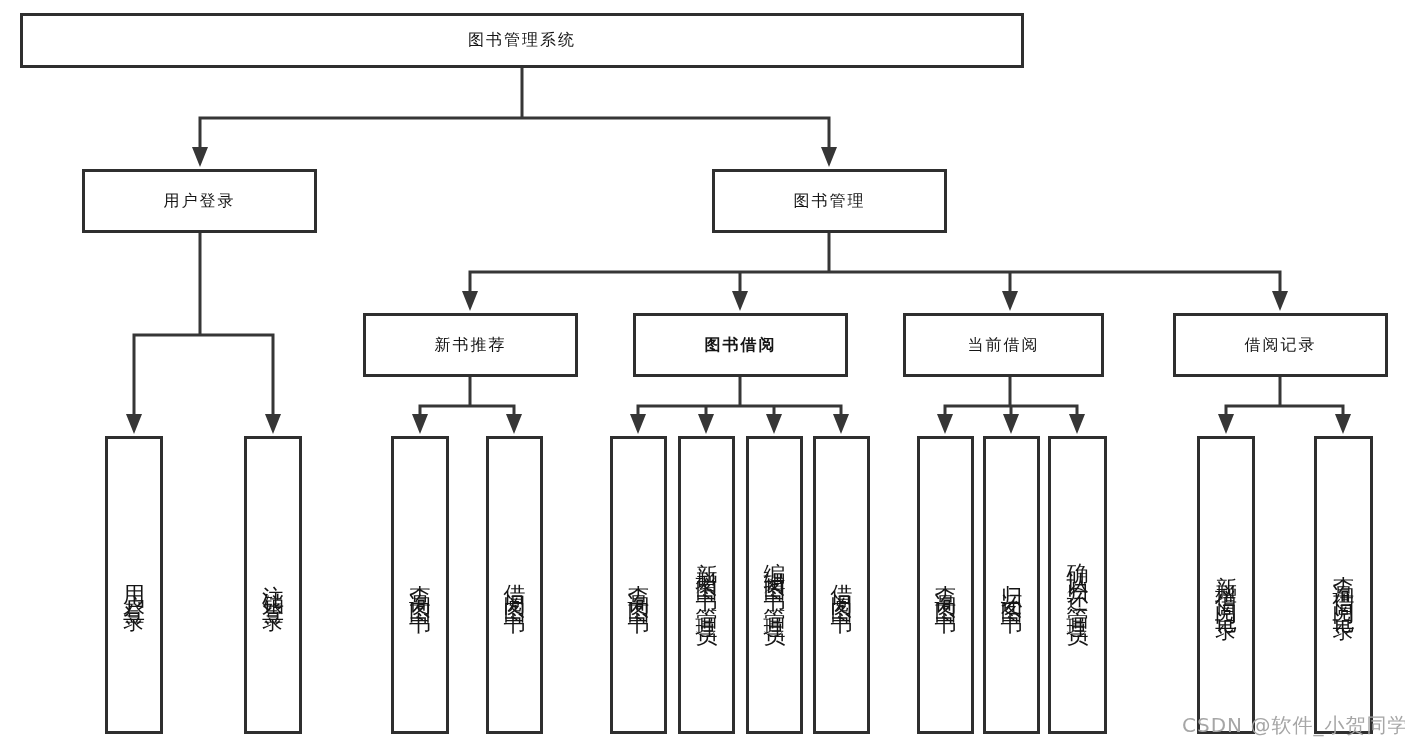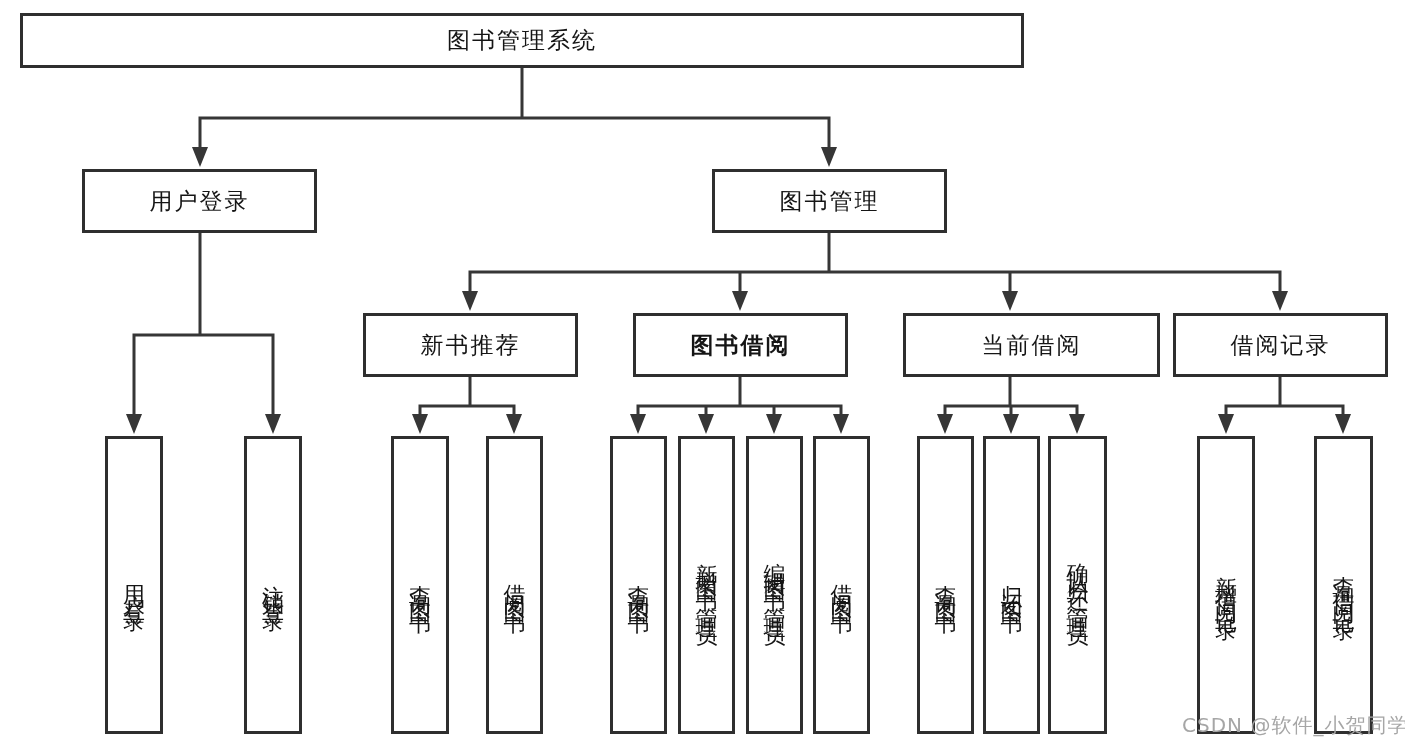--- a/index.html
+++ b/index.html
@@ -23,21 +23,21 @@
   }
   .node {
     position: absolute;
     box-sizing: border-box;
     border: 3px solid #2f2f2f;
     background: #ffffff;
     display: flex;
     align-items: center;
     justify-content: center;
     color: #151515;
-    font-size: 23px;
+    font-size: 16px;
     letter-spacing: 2px;
     white-space: nowrap;
   }
   .leaf {
     writing-mode: vertical-rl;
     text-orientation: mixed;
     font-size: 22px;
     letter-spacing: 9px;
     white-space: normal;
     line-height: 1;
@@ -125,21 +125,21 @@
   <div class="node" style="left:712px; top:169px; width:235px; height:64px;">
     <span>图书管理</span>
   </div>
 
   <div class="node" style="left:363px; top:313px; width:215px; height:64px;">
     <span>新书推荐</span>
   </div>
   <div class="node" style="left:633px; top:313px; width:215px; height:64px;font-weight:bold;">
     <span>图书借阅</span>
   </div>
-  <div class="node" style="left:903px; top:313px; width:257px; height:64px;">
+  <div class="node" style="left:903px; top:313px; width:201px; height:64px;">
     <span>当前借阅</span>
   </div>
   <div class="node" style="left:1173px; top:313px; width:215px; height:64px;">
     <span>借阅记录</span>
   </div>
 
   <div class="node leaf" style="left:105px; top:436px; width:58px; height:298px;">
     <span>用户登录</span>
   </div>
   <div class="node leaf" style="left:244px; top:436px; width:58px; height:298px;">

